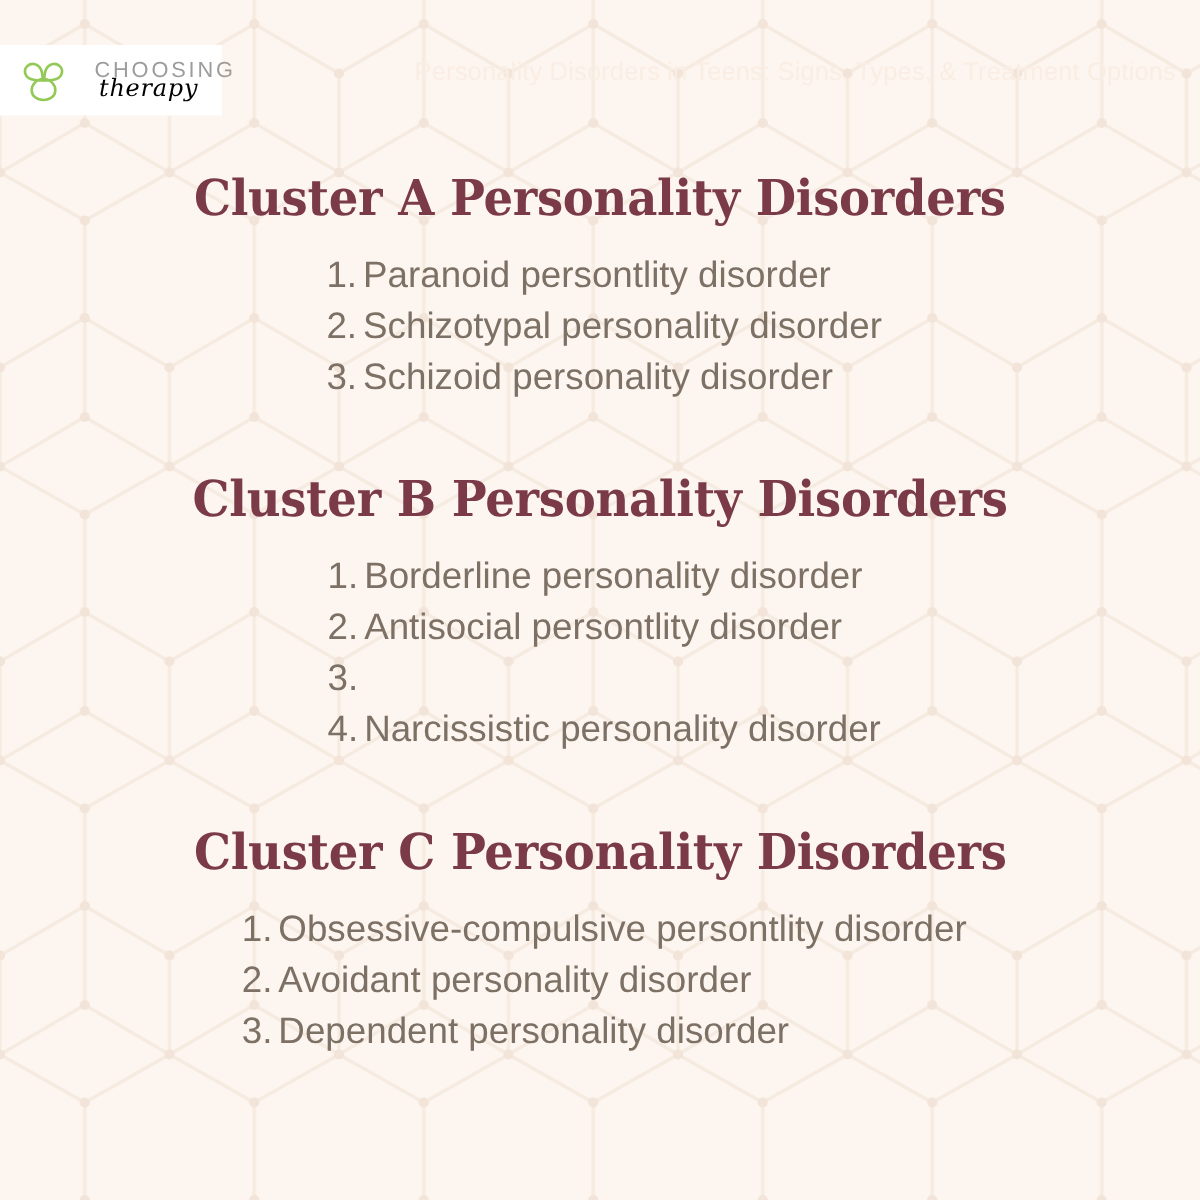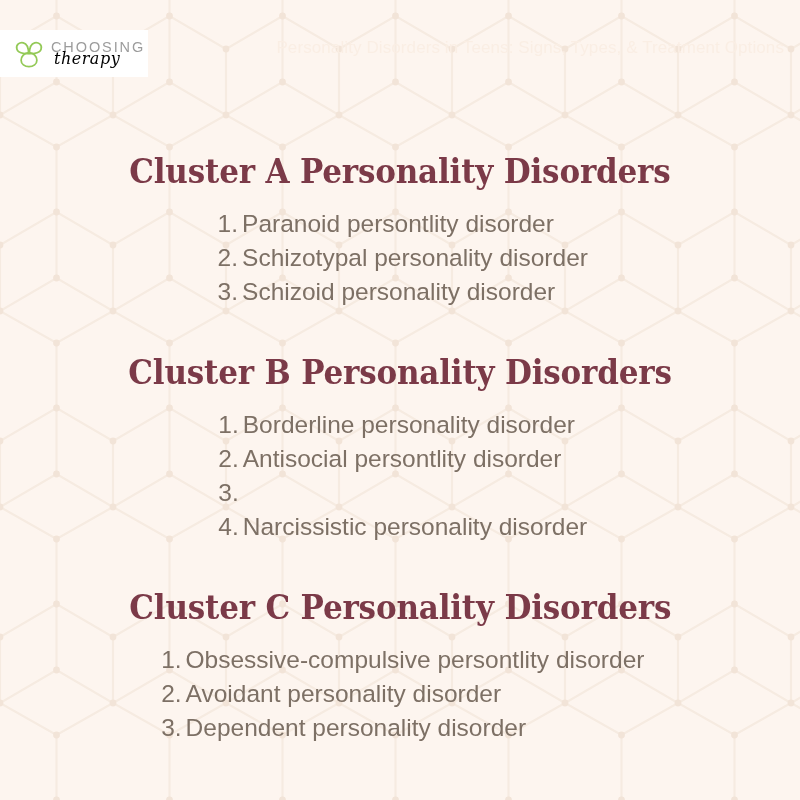--- a/index.html
+++ b/index.html
@@ -27,21 +27,21 @@
 
   
   #logo-badge {
     position:absolute;
     left:0; top:30px;
     width:148px; height:47px;
     background:#ffffff;
     display:flex;
     align-items:center;
     padding-left:14px;
-    gap:7px;
+    gap:19px;
   }
   #logo-mark { width:30px; height:28px; flex:0 0 auto; }
   .logo-words { display:flex; flex-direction:column; line-height:1; }
   #logo-word-choosing {
     font-family:"Liberation Sans", sans-serif;
     font-size:14.5px;
     letter-spacing:1.9px;
     color:#9c9c9c;
     font-weight:400;
   }
@@ -66,21 +66,20 @@
     white-space:nowrap;
   }
 
   
   #content {
     position:absolute;
     left:0; right:0; top:112px;
     display:flex;
     flex-direction:column;
     align-items:flex-start;
-    margin-top:40px;
   }
 
   .cluster-section { width:100%; display:flex; flex-direction:column; align-items:center; }
 
   .cluster-heading {
     font-family:"DejaVu Serif", serif;
     font-weight:700;
     font-size:33px;
     color:#7b3a48;
     letter-spacing:-0.2px;

